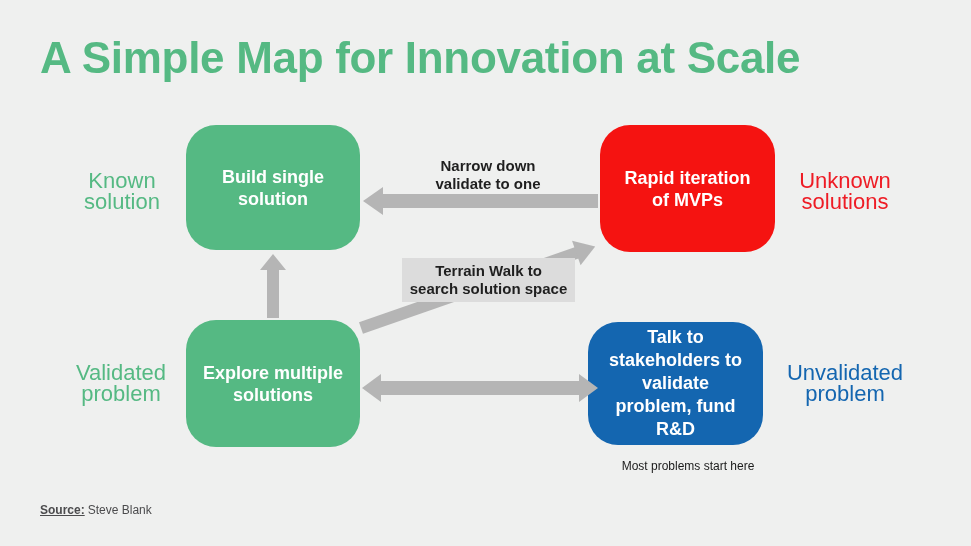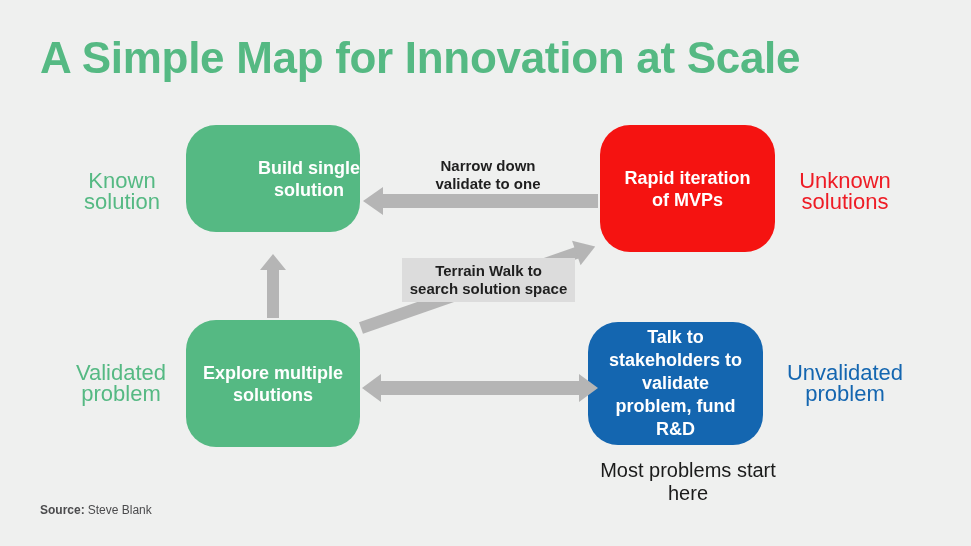--- a/index.html
+++ b/index.html
@@ -13,21 +13,21 @@
     font-size:44px; font-weight:bold; letter-spacing:-0.3px;
     color:#55b983;
   }
   
   .node {
     position:absolute; border-radius:30px;
     display:flex; align-items:center; justify-content:center;
     color:#ffffff; font-weight:bold; font-size:18px; line-height:22px;
     text-align:center; white-space:pre-line;
   }
-  .node-build   { left:186px; top:125px; width:174px; height:107px; background:#55b983;justify-content:flex-end; }
+  .node-build   { left:186px; top:125px; width:174px; height:125px; background:#55b983; }
   .node-rapid   { left:600px; top:125px; width:175px; height:127px; background:#f51311; }
   .node-explore { left:186px; top:320px; width:174px; height:127px; background:#55b983; }
   .node-talk    { left:588px; top:322px; width:175px; height:123px; background:#1466b0; line-height:23px; }
   
   .side-label {
     position:absolute; width:130px; text-align:center;
     font-size:22px; line-height:21px; white-space:pre-line;
   }
   .side-known       { left:57px;  top:170px; color:#55b983; }
   .side-unknown     { left:780px; top:170px; color:#ee1c25; }
@@ -61,27 +61,27 @@
   .label-narrow { left:363px; top:157px; width:250px; }
   .label-pivot  { left:363px; top:398px; width:250px; }
   .label-terrain {
     left:402px; top:258px; width:173px; height:44px;
     background:#dcdcdc; z-index:2;
     display:flex; align-items:center; justify-content:center;
   }
   
   .annotation {
     position:absolute; left:597px; top:459px; width:182px;
-    text-align:center; font-size:20px; color:#1b1b1b;
+    text-align:center; font-size:12px; color:#1b1b1b;
   }
   .source-line {
     position:absolute; left:40px; top:503px;
     font-size:12px; color:#4b4b4d;
   }
-  .source-line b { margin-right:3px; }
+  .source-line b { margin-right:3px;text-decoration:underline; }
 </style>
 </head>
 <body>
 
 <div class="slide">
 
   <h1 class="page-title">A Simple Map for Innovation at Scale</h1>
 
   <div class="node node-build">
     <span>Build single

